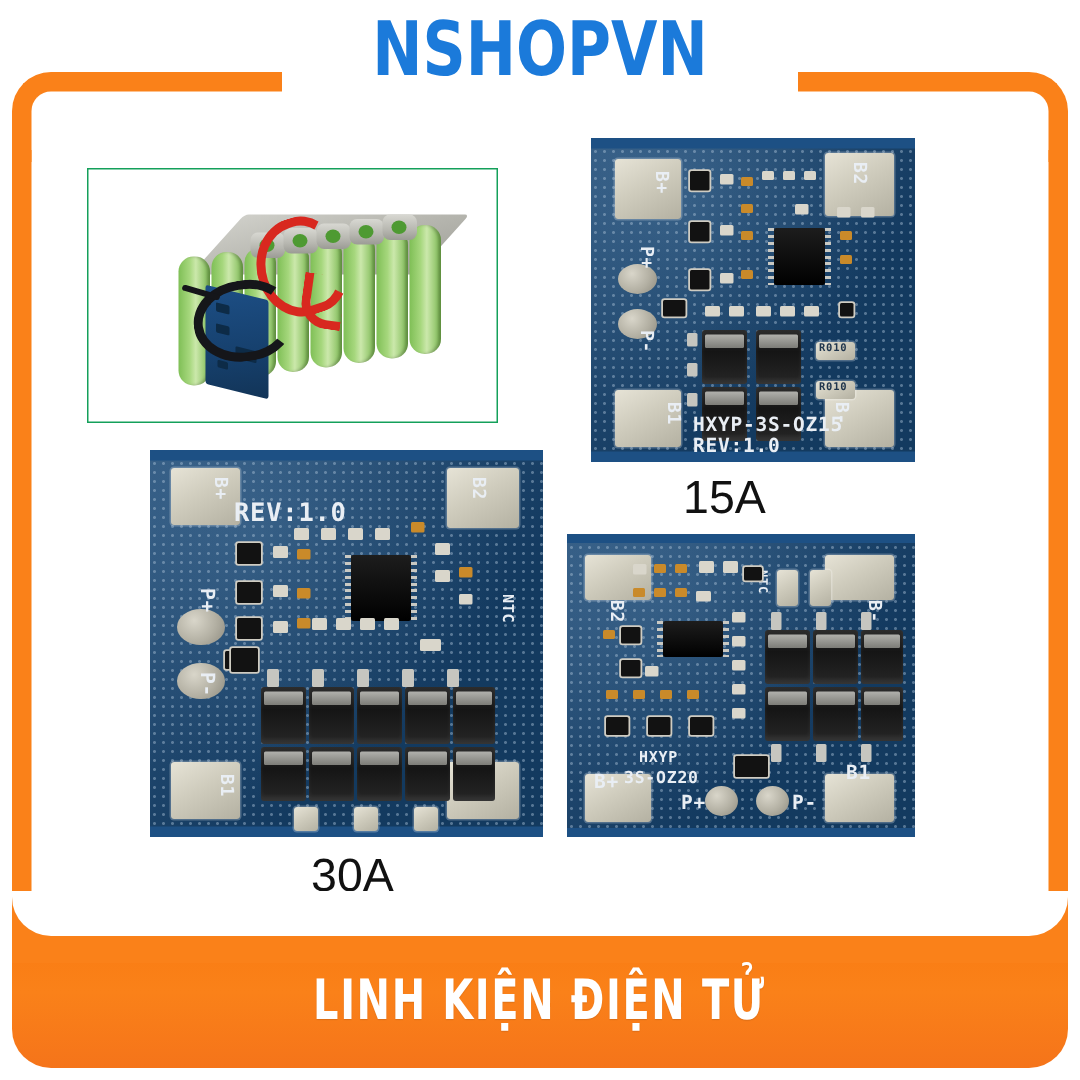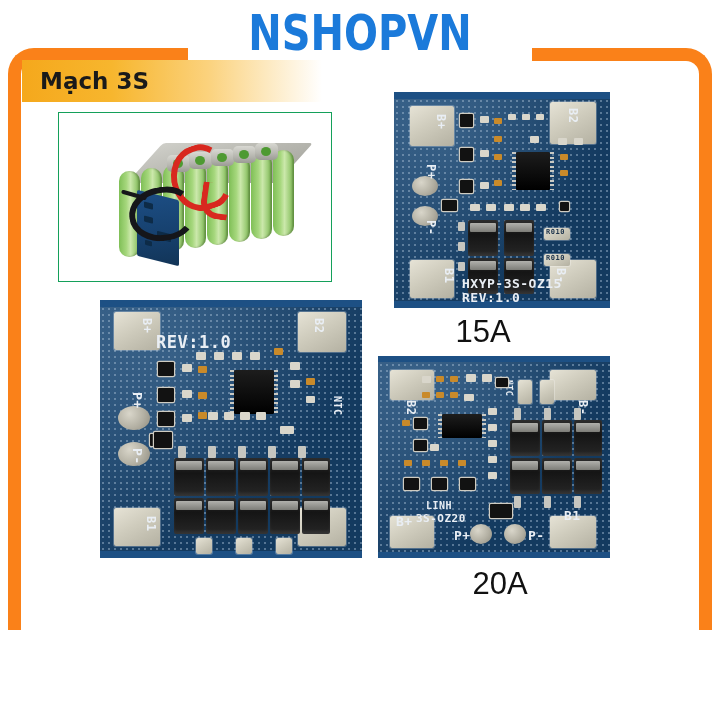--- a/index.html
+++ b/index.html
@@ -169,23 +169,20 @@
 
 <div class="stage" style="--org:#fa8119">
 
   <div class="logo">NSHOPVN</div>
 
   <div class="frame-tl"></div>
   <div class="frame-tr"></div>
   <div class="frame-left"></div>
   <div class="frame-right"></div>
 
-  <div class="badge">
-    <span>Mạch 3S</span>
-  </div>
 
   <div class="photo">
     <div class="pack">
       <div class="topplate"></div>
 
       <div class="cell" style="left:0px;top:30px"></div>
       <div class="cell" style="left:22px;top:27px"></div>
       <div class="cell" style="left:44px;top:24px"></div>
       <div class="cell" style="left:66px;top:21px"></div>
       <div class="cell" style="left:88px;top:18px"></div>
@@ -351,20 +348,21 @@
     <div class="mos" style="left:74px;top:198px;width:30px;height:36px"></div>
     <div class="mos" style="left:106px;top:198px;width:30px;height:36px"></div>
     <div class="mos" style="left:138px;top:198px;width:30px;height:36px"></div>
     <div class="mos" style="left:170px;top:198px;width:30px;height:36px"></div>
     <div class="mos" style="left:202px;top:198px;width:28px;height:36px"></div>
 
     <div class="pad" style="left:96px;top:238px;width:16px;height:16px"></div>
     <div class="pad" style="left:136px;top:238px;width:16px;height:16px"></div>
     <div class="pad" style="left:176px;top:238px;width:16px;height:16px"></div>
   </div>
+  <div class="cap-label" style="left:175px;top:566px;width:120px">30A</div>
 
   <div class="board" style="left:378px;top:356px;width:232px;height:202px">
     <div class="dots" style="left:0;top:0;right:0;bottom:0"></div>
     <div class="rail" style="left:0;top:0;width:100%;height:6px"></div>
     <div class="rail" style="left:0;bottom:0;width:100%;height:6px"></div>
 
     <div class="pad" style="left:12px;top:14px;width:44px;height:30px"></div>
     <div class="pad" style="left:172px;top:14px;width:46px;height:30px"></div>
     <div class="pad" style="left:12px;top:160px;width:44px;height:32px"></div>
     <div class="pad" style="left:172px;top:160px;width:46px;height:32px"></div>
@@ -373,21 +371,21 @@
     <div class="cap-el" style="left:126px;top:168px;width:22px;height:20px"></div>
 
     <div class="silk" style="left:18px;top:158px;font-size:13px">B+</div>
     <div class="silk" style="left:186px;top:152px;font-size:13px">B1</div>
     <div class="silk" style="left:26px;top:44px;font-size:12px;writing-mode:vertical-rl">B2</div>
     <div class="silk" style="left:198px;top:44px;font-size:12px;writing-mode:vertical-rl">B-</div>
     <div class="silk" style="left:76px;top:172px;font-size:13px">P+</div>
     <div class="silk" style="left:150px;top:172px;font-size:13px">P-</div>
     <div class="silk" style="left:126px;top:24px;font-size:8px;writing-mode:vertical-rl">NTC</div>
 
-    <div class="silk" style="left:48px;top:144px;font-size:10px">LINH</div>
+    <div class="silk" style="left:48px;top:144px;font-size:10px">HXYP</div>
     <div class="silk" style="left:38px;top:156px;font-size:11px">3S-OZ20</div>
 
     <div class="ic" style="left:64px;top:58px;width:40px;height:24px"></div>
 
     <div class="smd" style="left:44px;top:20px;width:9px;height:7px"></div>
     <div class="smd-or" style="left:58px;top:20px;width:8px;height:6px"></div>
     <div class="smd-or" style="left:72px;top:20px;width:8px;height:6px"></div>
     <div class="smd" style="left:88px;top:18px;width:10px;height:8px"></div>
     <div class="smd" style="left:104px;top:18px;width:10px;height:8px"></div>
     <div class="smd-dk" style="left:118px;top:22px;width:12px;height:9px"></div>
@@ -423,16 +421,19 @@
     <div class="mos" style="left:164px;top:64px;width:30px;height:36px"></div>
     <div class="mos" style="left:196px;top:64px;width:28px;height:36px"></div>
     <div class="mos" style="left:132px;top:102px;width:30px;height:36px"></div>
     <div class="mos" style="left:164px;top:102px;width:30px;height:36px"></div>
     <div class="mos" style="left:196px;top:102px;width:28px;height:36px"></div>
 
     <div class="legs" style="left:136px;top:140px;width:7px;height:12px"></div>
     <div class="legs" style="left:166px;top:140px;width:7px;height:12px"></div>
     <div class="legs" style="left:196px;top:140px;width:7px;height:12px"></div>
   </div>
-  <div class="cap-label" style="left:440px;top:566px;width:120px">20A</div>
-
+
+  <div class="bottom-band">
+    <div class="bottom-inner-mask"></div>
+    <div class="band-text">LINH KIỆN ĐIỆN TỬ</div>
+  </div>
 
 </div>
 
 </body></html>

